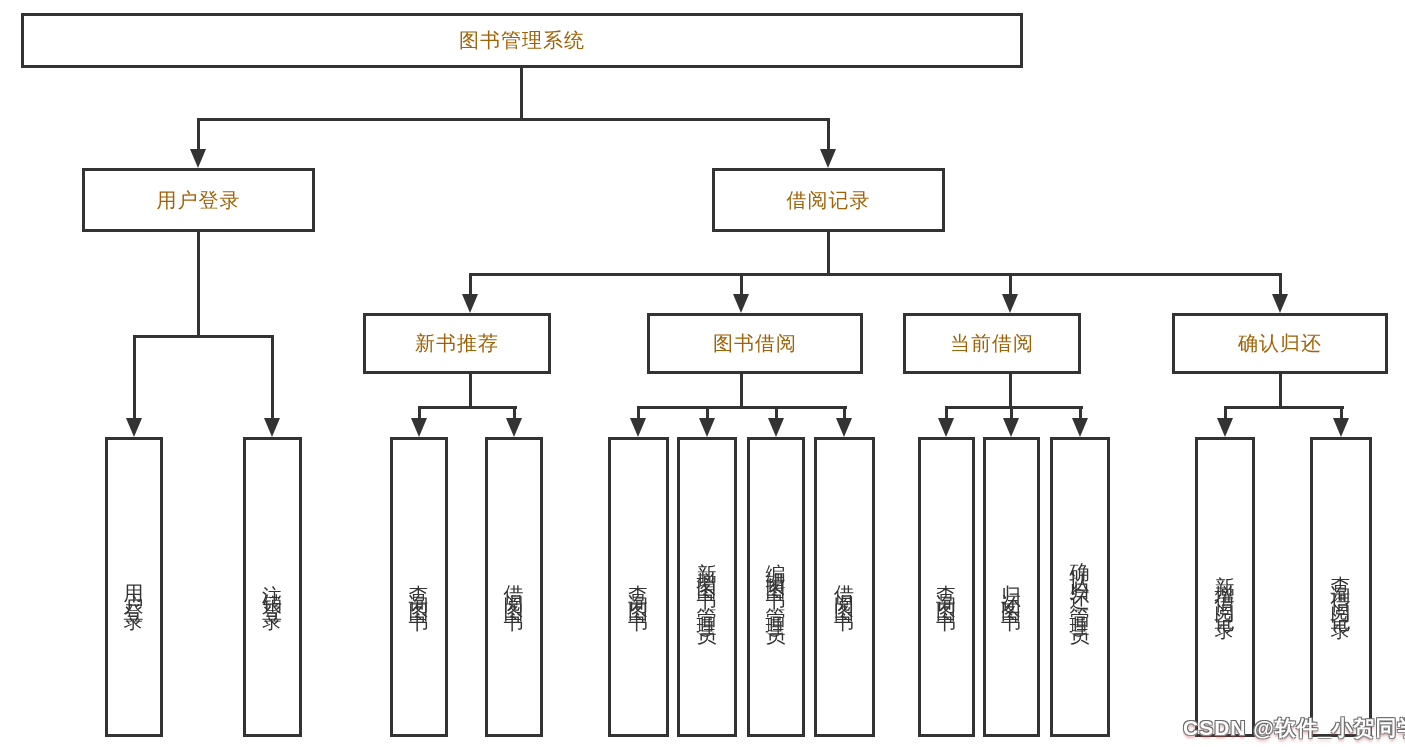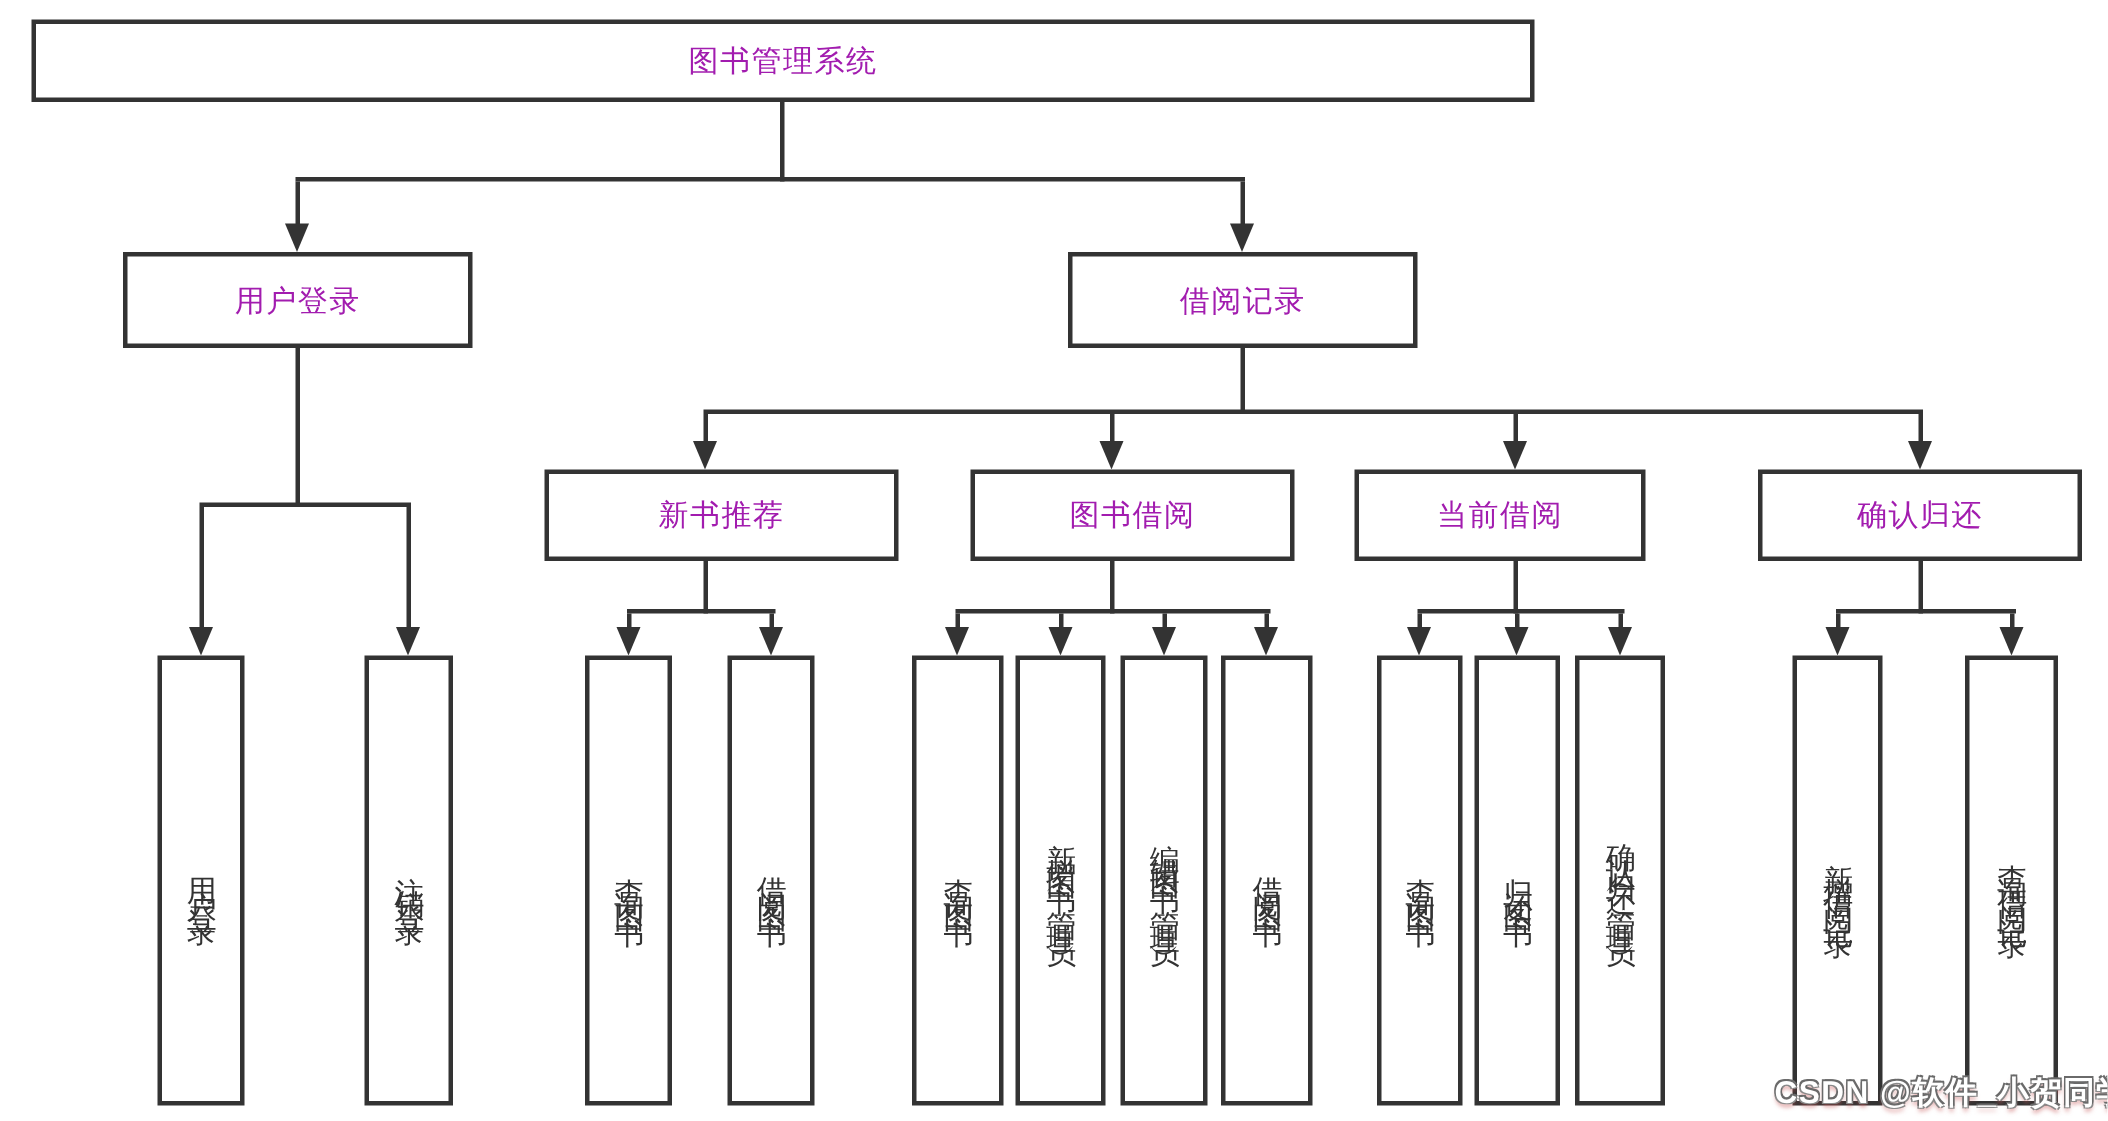--- a/index.html
+++ b/index.html
@@ -3,21 +3,21 @@
 <meta charset="utf-8">
 <style>
   html,body{margin:0;padding:0;background:#fff;}
   .canvas{
     position:relative;width:1405px;height:747px;background:#ffffff;overflow:hidden;
     font-family:"Liberation Sans","DejaVu Sans",sans-serif;color:#333;
   }
   .hbox{
     position:absolute;box-sizing:border-box;border:3px solid #333;background:#fff;
     display:flex;align-items:center;justify-content:center;
-    font-size:20px;letter-spacing:1px;color:#a21caf;
+    font-size:20px;letter-spacing:1px;color:#a16207;
   }
   .vbox{
     position:absolute;box-sizing:border-box;border:3px solid #333;background:#fff;
     display:flex;align-items:center;justify-content:center;
     font-size:20px;color:#333;
   }
   .vbox .vtext{
     writing-mode:vertical-rl;text-orientation:mixed;letter-spacing:9px;line-height:1;
     white-space:nowrap;
   }
@@ -69,27 +69,27 @@
   <div class="hline" style="left:469px;top:273px;width:813px;"></div>
   <div class="vline" style="left:469px;top:276px;height:20px;"></div>
   <div class="arr" style="left:462px;top:294px;"></div>
   <div class="vline" style="left:740px;top:276px;height:20px;"></div>
   <div class="arr" style="left:733px;top:294px;"></div>
   <div class="vline" style="left:1009px;top:276px;height:20px;"></div>
   <div class="arr" style="left:1002px;top:294px;"></div>
   <div class="vline" style="left:1279px;top:276px;height:20px;"></div>
   <div class="arr" style="left:1272px;top:294px;"></div>
 
-  <div class="hbox" style="left:363px;top:313px;width:236px;height:61px;">
+  <div class="hbox" style="left:363px;top:313px;width:188px;height:61px;">
     <span>新书推荐</span>
   </div>
   <div class="hbox" style="left:647px;top:313px;width:216px;height:61px;">
     <span>图书借阅</span>
   </div>
-  <div class="hbox" style="left:903px;top:313px;width:194px;height:61px;">
+  <div class="hbox" style="left:903px;top:313px;width:178px;height:61px;">
     <span>当前借阅</span>
   </div>
   <div class="hbox" style="left:1172px;top:313px;width:216px;height:61px;">
     <span>确认归还</span>
   </div>
 
   <div class="vline" style="left:469px;top:374px;height:35px;"></div>
   <div class="hline" style="left:418px;top:406px;width:99px;"></div>
   <div class="vline" style="left:418px;top:409px;height:11px;"></div>
   <div class="arr" style="left:411px;top:418px;"></div>

